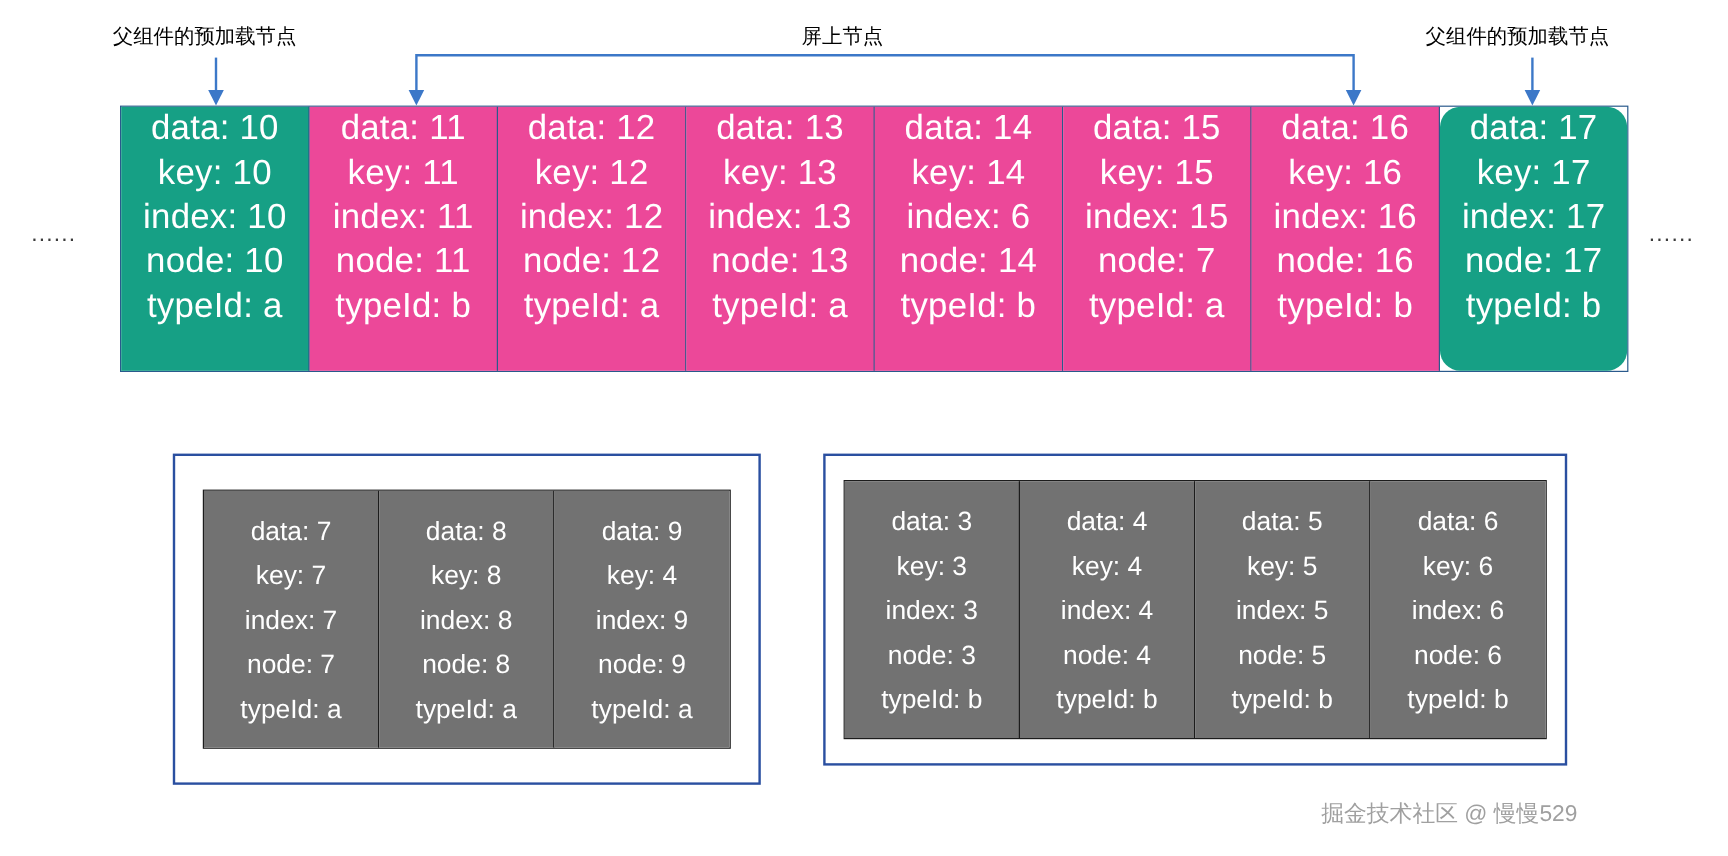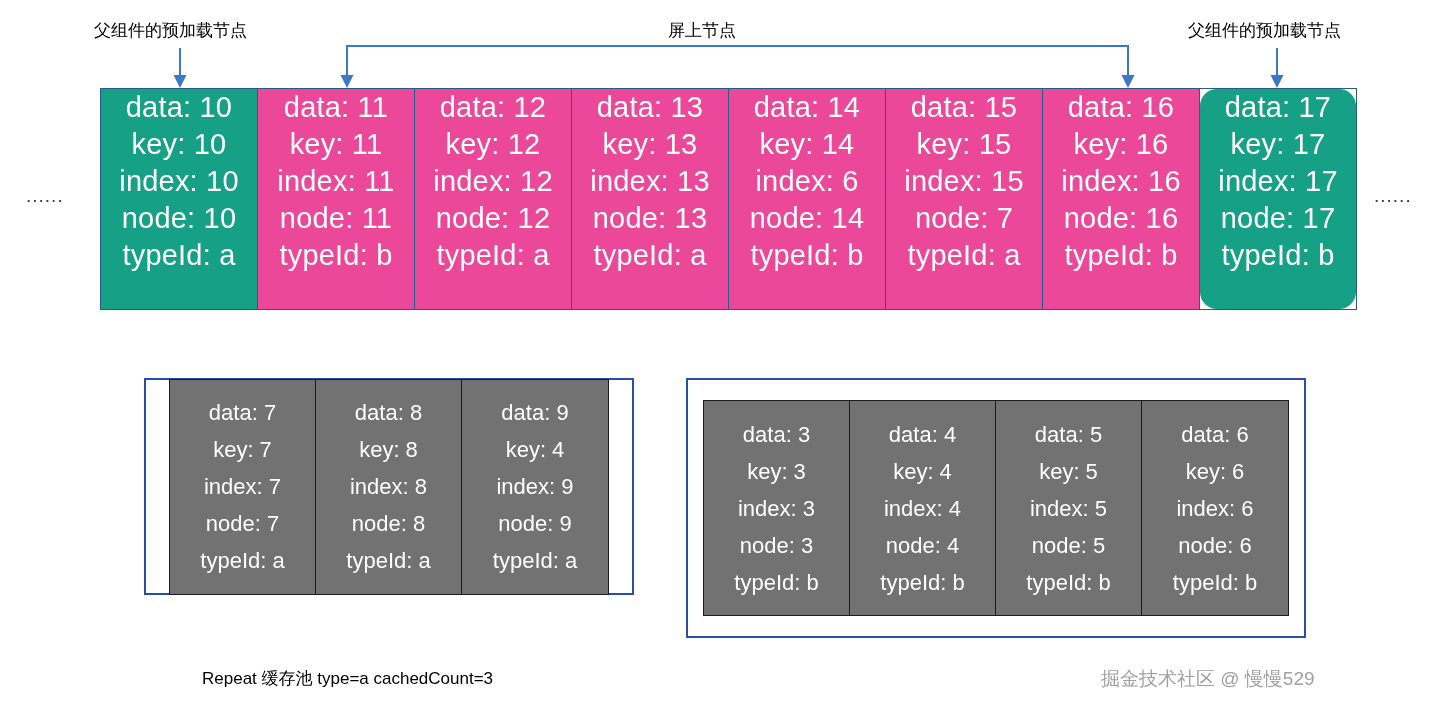--- a/index.html
+++ b/index.html
@@ -90,21 +90,21 @@
   #ellipsis-left  { left: 26px;  top: 185px; }
   #ellipsis-right { left: 1374px; top: 185px; }
 
   
   .pool-box {
     position: absolute;
     box-sizing: border-box;
     border: 2px solid #2a4fa0;
     background: #ffffff;
   }
-  #pool-a { left: 144px; top: 378px; width: 490px; height: 217px; }
+  #pool-a { left: 144px; top: 378px; width: 490px; height: 276px; }
   #pool-b { left: 686px; top: 378px; width: 620px; height: 260px; }
 
   .pool-inner {
     position: absolute;
     left: 0; right: 0;
     top: 50%;
     transform: translateY(-50%);
     display: flex;
     justify-content: center;
   }
@@ -297,17 +297,16 @@
             <div>data: 6</div>
             <div>key: 6</div>
             <div>index: 6</div>
             <div>node: 6</div>
             <div>typeId: b</div>
           </div>
         </div>
       </div>
   </div>
 
-  <div class="pool-caption" id="caption-a">Repeat 缓存池 type=a  cachedCount=3</div>
 
   <div id="watermark">掘金技术社区 @ 慢慢529</div>
 
 </div>
 
 </body></html>

